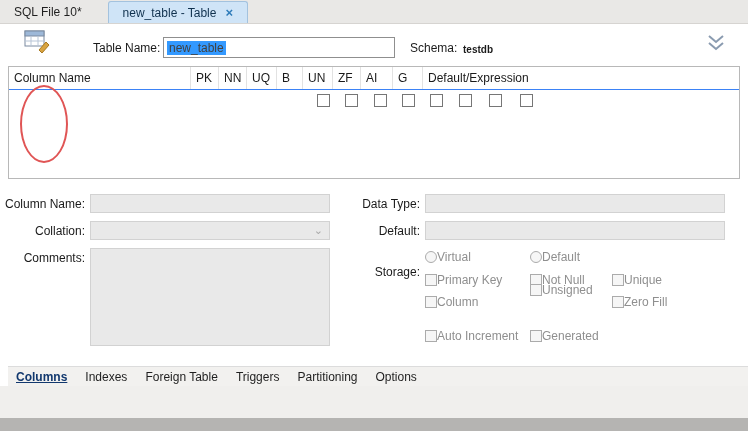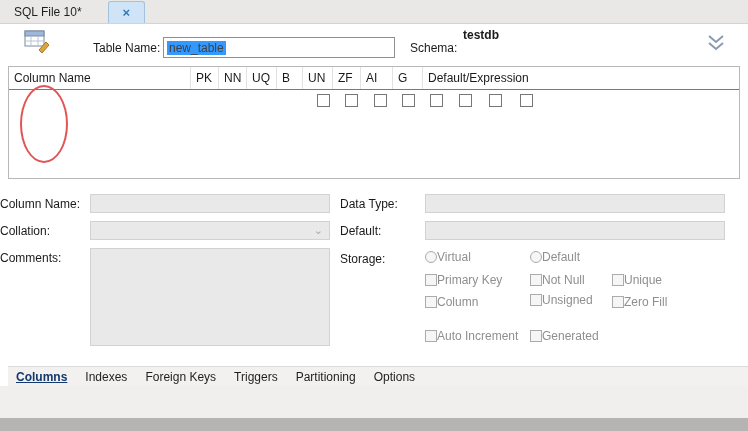--- a/index.html
+++ b/index.html
@@ -13,38 +13,38 @@
   .tab.active{background:#cfe4f7;border:1px solid #a3c2de;border-bottom:none;border-radius:3px 3px 0 0;margin-left:12px;margin-top:1px;gap:9px;color:#10314e}
   .close-x{color:#2d7bb9;font-weight:bold;font-size:13px;line-height:1}
 
   
   .ehdr-icon{position:absolute;left:24px;top:28px}
   .lbl{position:absolute;white-space:nowrap}
   .tn-label{left:93px;top:41px}
   .tn-input{position:absolute;left:163px;top:37px;width:232px;height:21px;background:#fff;border:1px solid #8f8f8f;display:flex;align-items:center;padding-left:3px}
   .sel{background:#3399ff;color:#404040;padding:0 2px}
   .schema-label{left:410px;top:41px}
-  .schema-value{left:463px;top:28px;font-weight:bold;font-size:12px}
+  .schema-value{left:463px;top:44px;font-weight:bold;font-size:10px}
   .chevrons{position:absolute;left:704px;top:34px;cursor:pointer}
 
   
   .grid{position:absolute;left:8px;top:66px;width:732px;height:113px;border:1px solid #b8b8b8;background:#fff}
   .grid-row{display:flex}
   .gh{border-bottom:1px solid #3b82f6}
   .gh .gcell{padding:4px 0 4px 5px;border-right:1px solid #e2e2e2;overflow:hidden;white-space:nowrap}
   .gh .gcell:last-child{border-right:none}
   .cbrow .gcell{display:flex;justify-content:center;padding:4px 0}
   .c0{width:182px}.c1{width:118px}.c2{width:28px}.c3{width:28px}.c4{width:30px}
   .c5{width:26px}.c6{width:30px}.c7{width:28px}.c8{width:32px}.c9{width:30px}.c10{flex:1}
   .cb{width:13px;height:13px;border:1px solid #767676;background:#fff;display:inline-block}
 
   .ellipse{position:absolute;left:20px;top:85px;width:48px;height:78px;border:2px solid #e05555;border-radius:50%;z-index:5}
 
   
-  .frm-label{position:absolute;white-space:nowrap}
+  .frm-label{position:absolute;text-align:right;white-space:nowrap}
   .dis-input{position:absolute;background:#e9e9e9;border:1px solid #d2d2d2;height:19px}
   .dis-select{position:absolute;background:#e9e9e9;border:1px solid #d2d2d2;height:19px;display:flex;align-items:center;justify-content:flex-end;padding-right:6px}
   .dd-arrow{color:#a8a8a8;font-size:11px;line-height:1}
   .dis-area{position:absolute;background:#e9e9e9;border:1px solid #d2d2d2}
   .flag{position:absolute;display:flex;align-items:center;color:#8f8f8f;white-space:nowrap}
   .box{width:12px;height:12px;border:1px solid #ababab;background:#f6f6f6;display:inline-block;flex:none}
   .radio{border-radius:50%}
 
   
   .btabs{position:absolute;left:8px;top:366px;width:748px;height:20px;background:#f2f1ef;border-top:1px solid #dcdcdc;display:flex;align-items:center;padding:0 8px;gap:18px}
@@ -58,20 +58,21 @@
 </head>
 <body>
 
 <div class="window">
 
   <div class="tabbar">
     <div class="tab inactive">
       <span>SQL File 10*</span>
     </div>
     <div class="tab active">
+      <span>new_table - Table</span>
       <span class="close-x">×</span>
     </div>
   </div>
 
   <span class="ehdr-icon">
     <svg width="28" height="25" viewBox="0 0 28 25">
       <rect x="1" y="3" width="19" height="15" fill="#ffffff" stroke="#7a8aa0"></rect>
       <rect x="1" y="3" width="19" height="5" fill="#9db8d8" stroke="#7a8aa0"></rect>
       <line x1="7" y1="8" x2="7" y2="18" stroke="#b8c5d6"></line>
       <line x1="14" y1="8" x2="14" y2="18" stroke="#b8c5d6"></line>
@@ -148,21 +149,21 @@
 
   <span class="frm-label" style="left:0;top:251px;width:85px">Comments:</span>
   <div class="dis-area" style="left:90px;top:248px;width:240px;height:98px"></div>
 
   <span class="frm-label" style="left:340px;top:197px;width:80px">Data Type:</span>
   <div class="dis-input" style="left:425px;top:194px;width:300px"></div>
 
   <span class="frm-label" style="left:340px;top:224px;width:80px">Default:</span>
   <div class="dis-input" style="left:425px;top:221px;width:300px"></div>
 
-  <span class="frm-label" style="left:340px;top:252px;width:80px">Storage:</span>
+  <span class="frm-label" style="left:340px;top:265px;width:80px">Storage:</span>
   <span class="flag" style="left:425px;top:250px">
     <span class="box radio"></span>
     <span>Virtual</span>
   </span>
   <span class="flag" style="left:530px;top:250px">
     <span class="box radio"></span>
     <span>Default</span>
   </span>
 
   <span class="flag" style="left:425px;top:273px">
@@ -175,42 +176,42 @@
   </span>
   <span class="flag" style="left:612px;top:273px">
     <span class="box"></span>
     <span>Unique</span>
   </span>
 
   <span class="flag" style="left:425px;top:295px">
     <span class="box"></span>
     <span>Column</span>
   </span>
-  <span class="flag" style="left:530px;top:293px">
+  <span class="flag" style="left:530px;top:283px">
     <span class="box"></span>
     <span>Unsigned</span>
   </span>
   <span class="flag" style="left:612px;top:295px">
     <span class="box"></span>
     <span>Zero Fill</span>
   </span>
 
   <span class="flag" style="left:425px;top:329px">
     <span class="box"></span>
     <span>Auto Increment</span>
   </span>
   <span class="flag" style="left:530px;top:329px">
     <span class="box"></span>
     <span>Generated</span>
   </span>
 
   <div class="btabs">
     <span class="btab active">Columns</span>
     <span class="btab">Indexes</span>
-    <span class="btab">Foreign Keys</span>
+    <span class="btab">Foreign Table</span>
     <span class="btab">Triggers</span>
     <span class="btab">Partitioning</span>
     <span class="btab">Options</span>
   </div>
 
   <div class="btnrow">
     
     
   </div>
 

